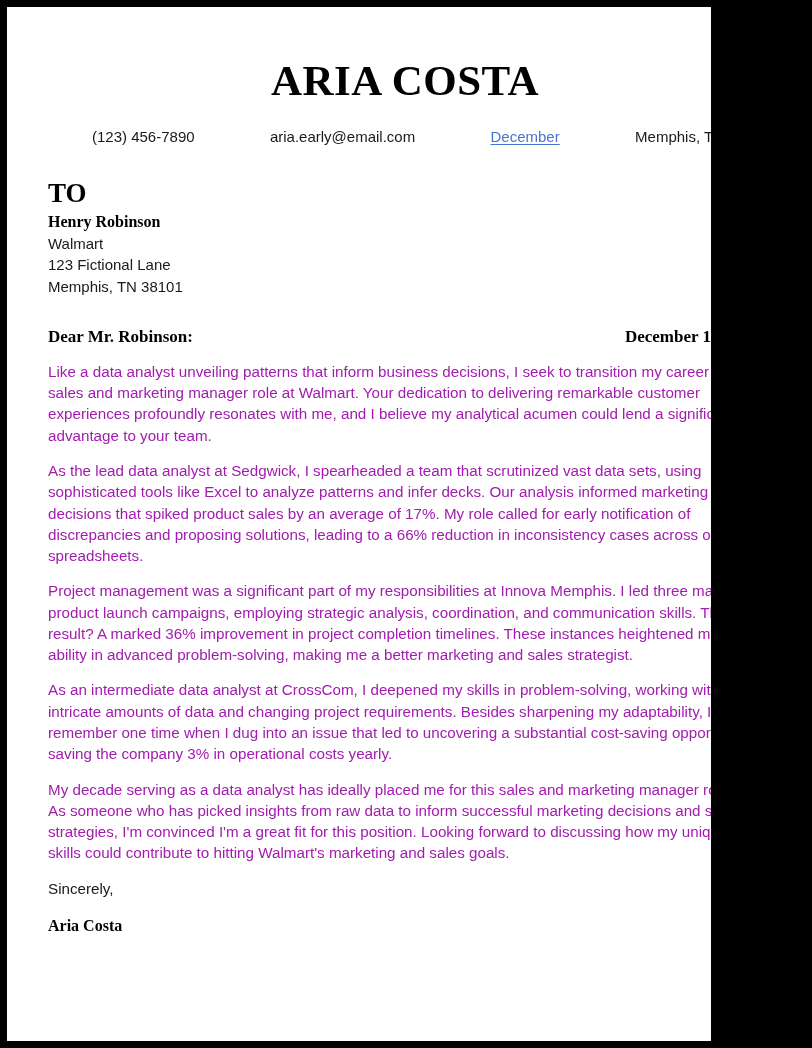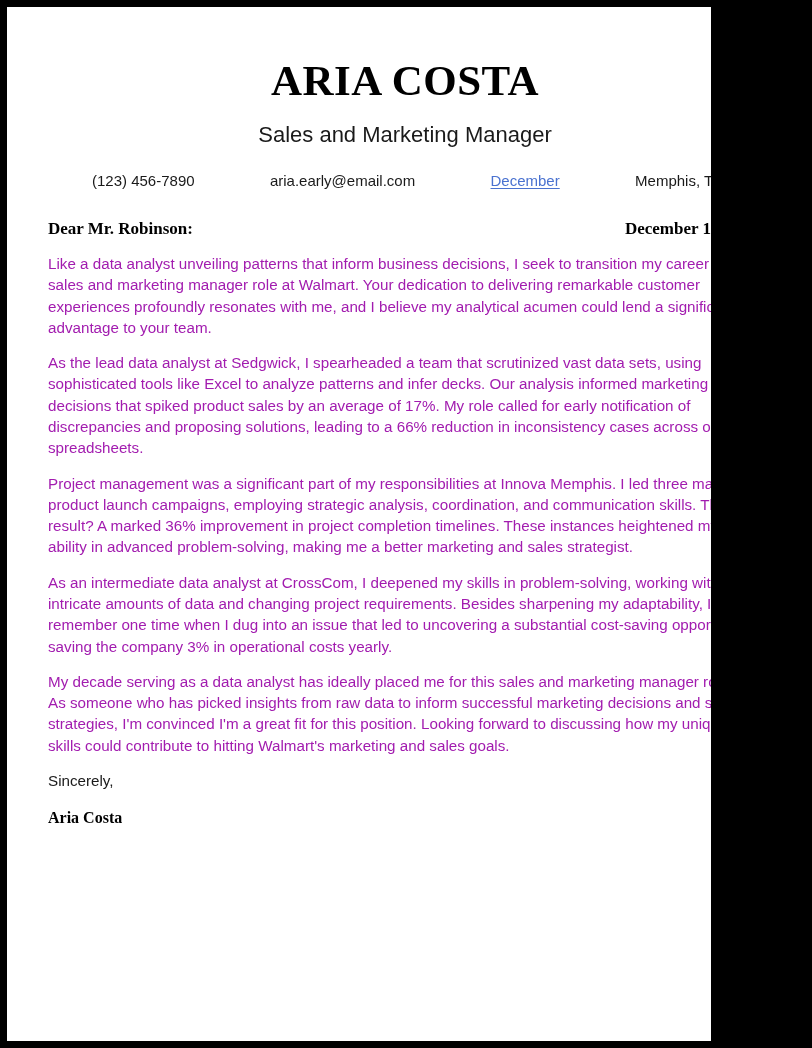--- a/index.html
+++ b/index.html
@@ -142,29 +142,35 @@
     margin-top: 18px;
   }
 </style>
 </head>
 <body>
 
 <div class="page">
   <div class="content">
 
     <div class="hdr-name">ARIA COSTA</div>
-    <div class="hdr-title">Sales and Marketing Manager</div>
 
     <div class="contact-row">
       <span class="contact-item">(123) 456-7890</span>
       <span class="contact-item">aria.early@email.com</span>
       <span class="contact-item link">December</span>
       <span class="contact-item">Memphis, TN</span>
     </div>
 
+    <div class="to-block">
+      <div class="to-heading">TO</div>
+      <div class="to-name">Henry Robinson</div>
+      <div class="to-line">Walmart</div>
+      <div class="to-line">123 Fictional Lane</div>
+      <div class="to-line">Memphis, TN 38101</div>
+    </div>
 
     <div class="sal-row">
       <span class="salutation">Dear Mr. Robinson:</span>
       <span class="date">December 12, 2023</span>
     </div>
 
     <div class="body-copy">
       <p>Like a data analyst unveiling patterns that inform business decisions, I seek to transition my career to the sales and marketing manager role at Walmart. Your dedication to delivering remarkable customer experiences profoundly resonates with me, and I believe my analytical acumen could lend a significant advantage to your team.</p>
       <p>As the lead data analyst at Sedgwick, I spearheaded a team that scrutinized vast data sets, using sophisticated tools like Excel to analyze patterns and infer decks. Our analysis informed marketing decisions that spiked product sales by an average of 17%. My role called for early notification of discrepancies and proposing solutions, leading to a 66% reduction in inconsistency cases across our spreadsheets.</p>
       <p>Project management was a significant part of my responsibilities at Innova Memphis. I led three major product launch campaigns, employing strategic analysis, coordination, and communication skills. The result? A marked 36% improvement in project completion timelines. These instances heightened my ability in advanced problem-solving, making me a better marketing and sales strategist.</p>

